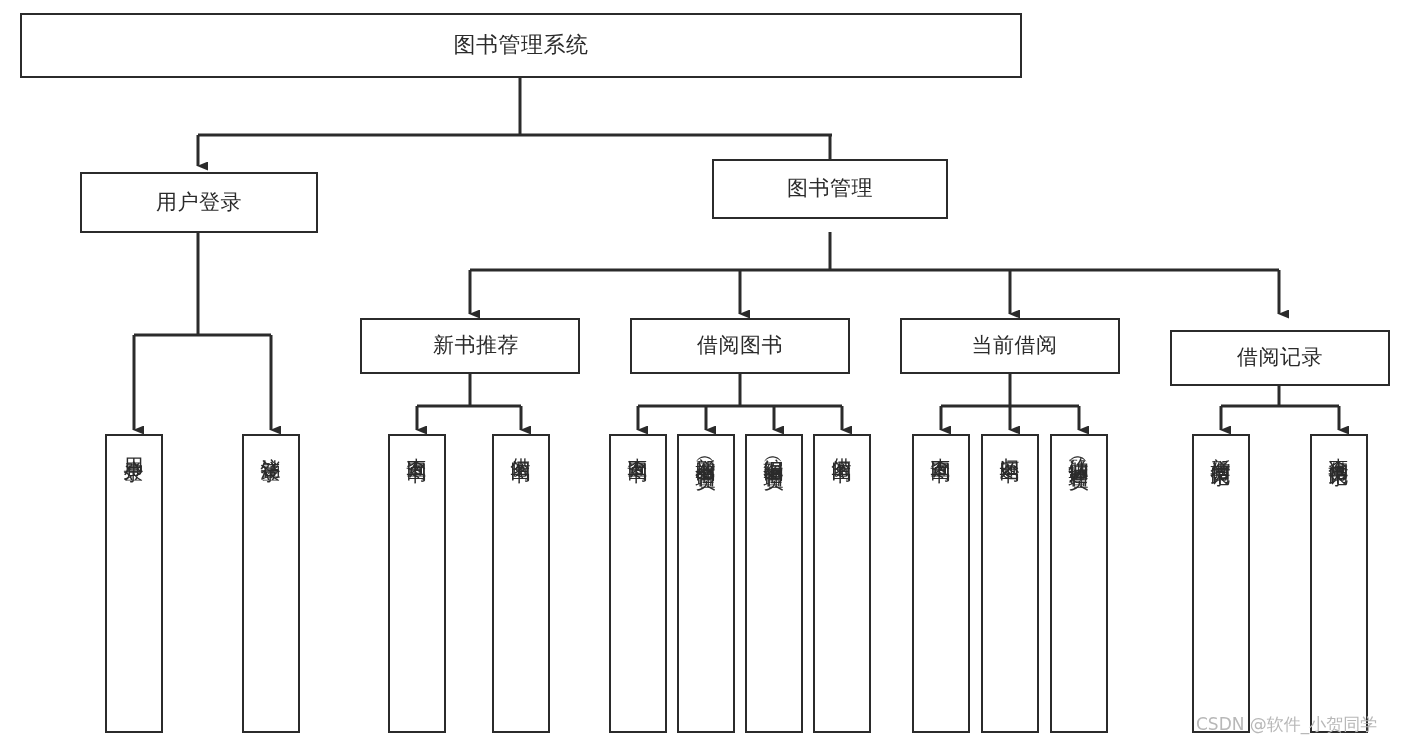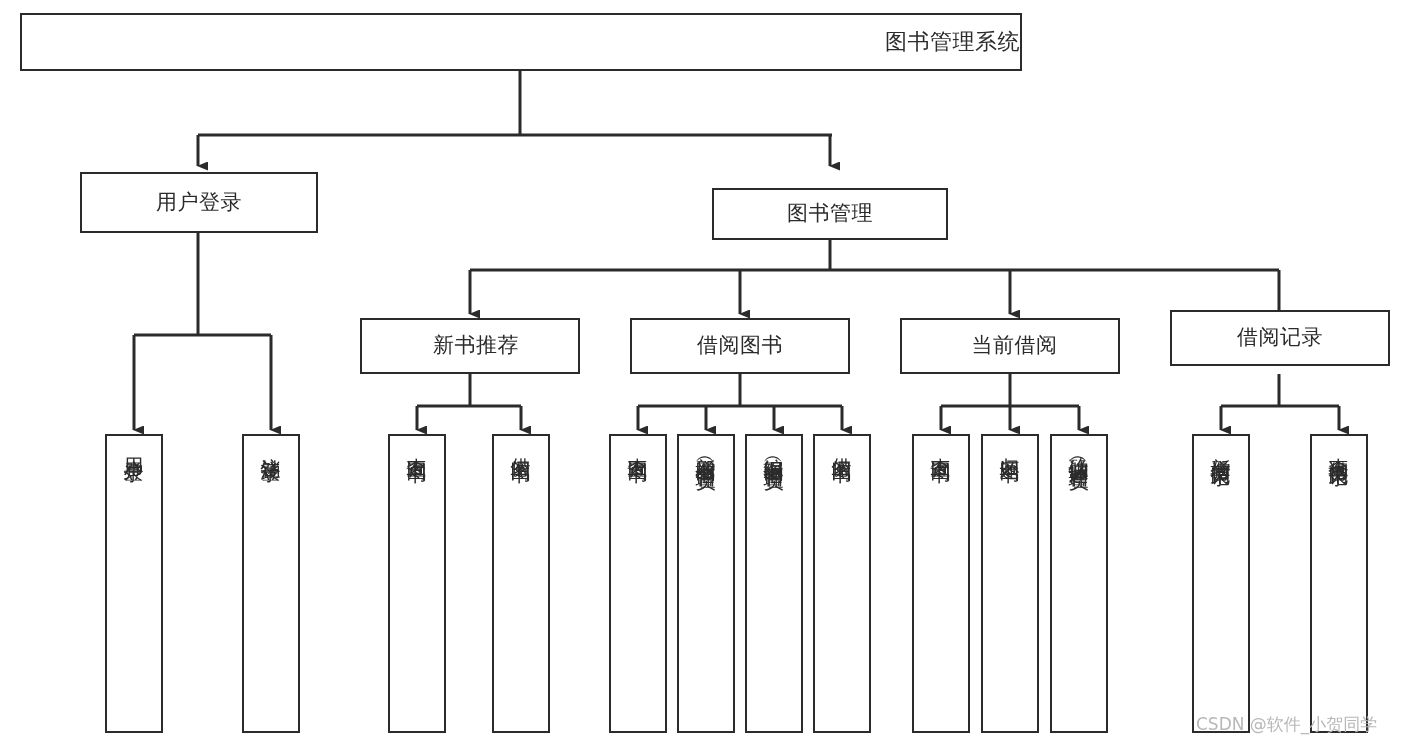--- a/index.html
+++ b/index.html
@@ -120,45 +120,45 @@
       <path d="M1010,406 L1010,430" marker-end="url(#arrowhead)"></path>
       <path d="M1079,406 L1079,430" marker-end="url(#arrowhead)"></path>
 
       <path d="M1279,374 L1279,406"></path>
       <path d="M1221,406 L1339,406"></path>
       <path d="M1221,406 L1221,430" marker-end="url(#arrowhead)"></path>
       <path d="M1339,406 L1339,430" marker-end="url(#arrowhead)"></path>
     </g>
   </svg>
 
-  <div class="node horiz level-1" style="left:20px; top:13px; width:1002px; height:58px;justify-content:flex-end;">
+  <div class="node horiz level-1" style="left:20px; top:13px; width:1002px; height:65px;">
     <span class="node-label">图书管理系统</span>
   </div>
 
   <div class="node horiz level-2" style="left:80px; top:172px; width:238px; height:61px;">
     <span class="node-label">用户登录</span>
   </div>
 
-  <div class="node horiz level-2" style="left:712px; top:188px; width:236px; height:52px;justify-content:center;">
+  <div class="node horiz level-2" style="left:712px; top:159px; width:236px; height:60px;justify-content:center;">
     <span class="node-label">图书管理</span>
   </div>
 
   <div class="node horiz level-3" style="left:360px; top:318px; width:220px; height:56px;padding-left:12px;">
     <span class="node-label">新书推荐</span>
   </div>
 
   <div class="node horiz level-3" style="left:630px; top:318px; width:220px; height:56px;">
     <span class="node-label">借阅图书</span>
   </div>
 
   <div class="node horiz level-3" style="left:900px; top:318px; width:220px; height:56px;padding-left:9px;">
     <span class="node-label">当前借阅</span>
   </div>
 
-  <div class="node horiz level-3" style="left:1170px; top:310px; width:220px; height:56px;">
+  <div class="node horiz level-3" style="left:1170px; top:330px; width:220px; height:56px;">
     <span class="node-label">借阅记录</span>
   </div>
 
   <div class="node vert" style="left:105px; top:434px; width:58px; height:299px;">
     <span class="node-label">用户登录</span>
   </div>
 
   <div class="node vert" style="left:242px; top:434px; width:58px; height:299px;">
     <span class="node-label">注销登录</span>
   </div>

